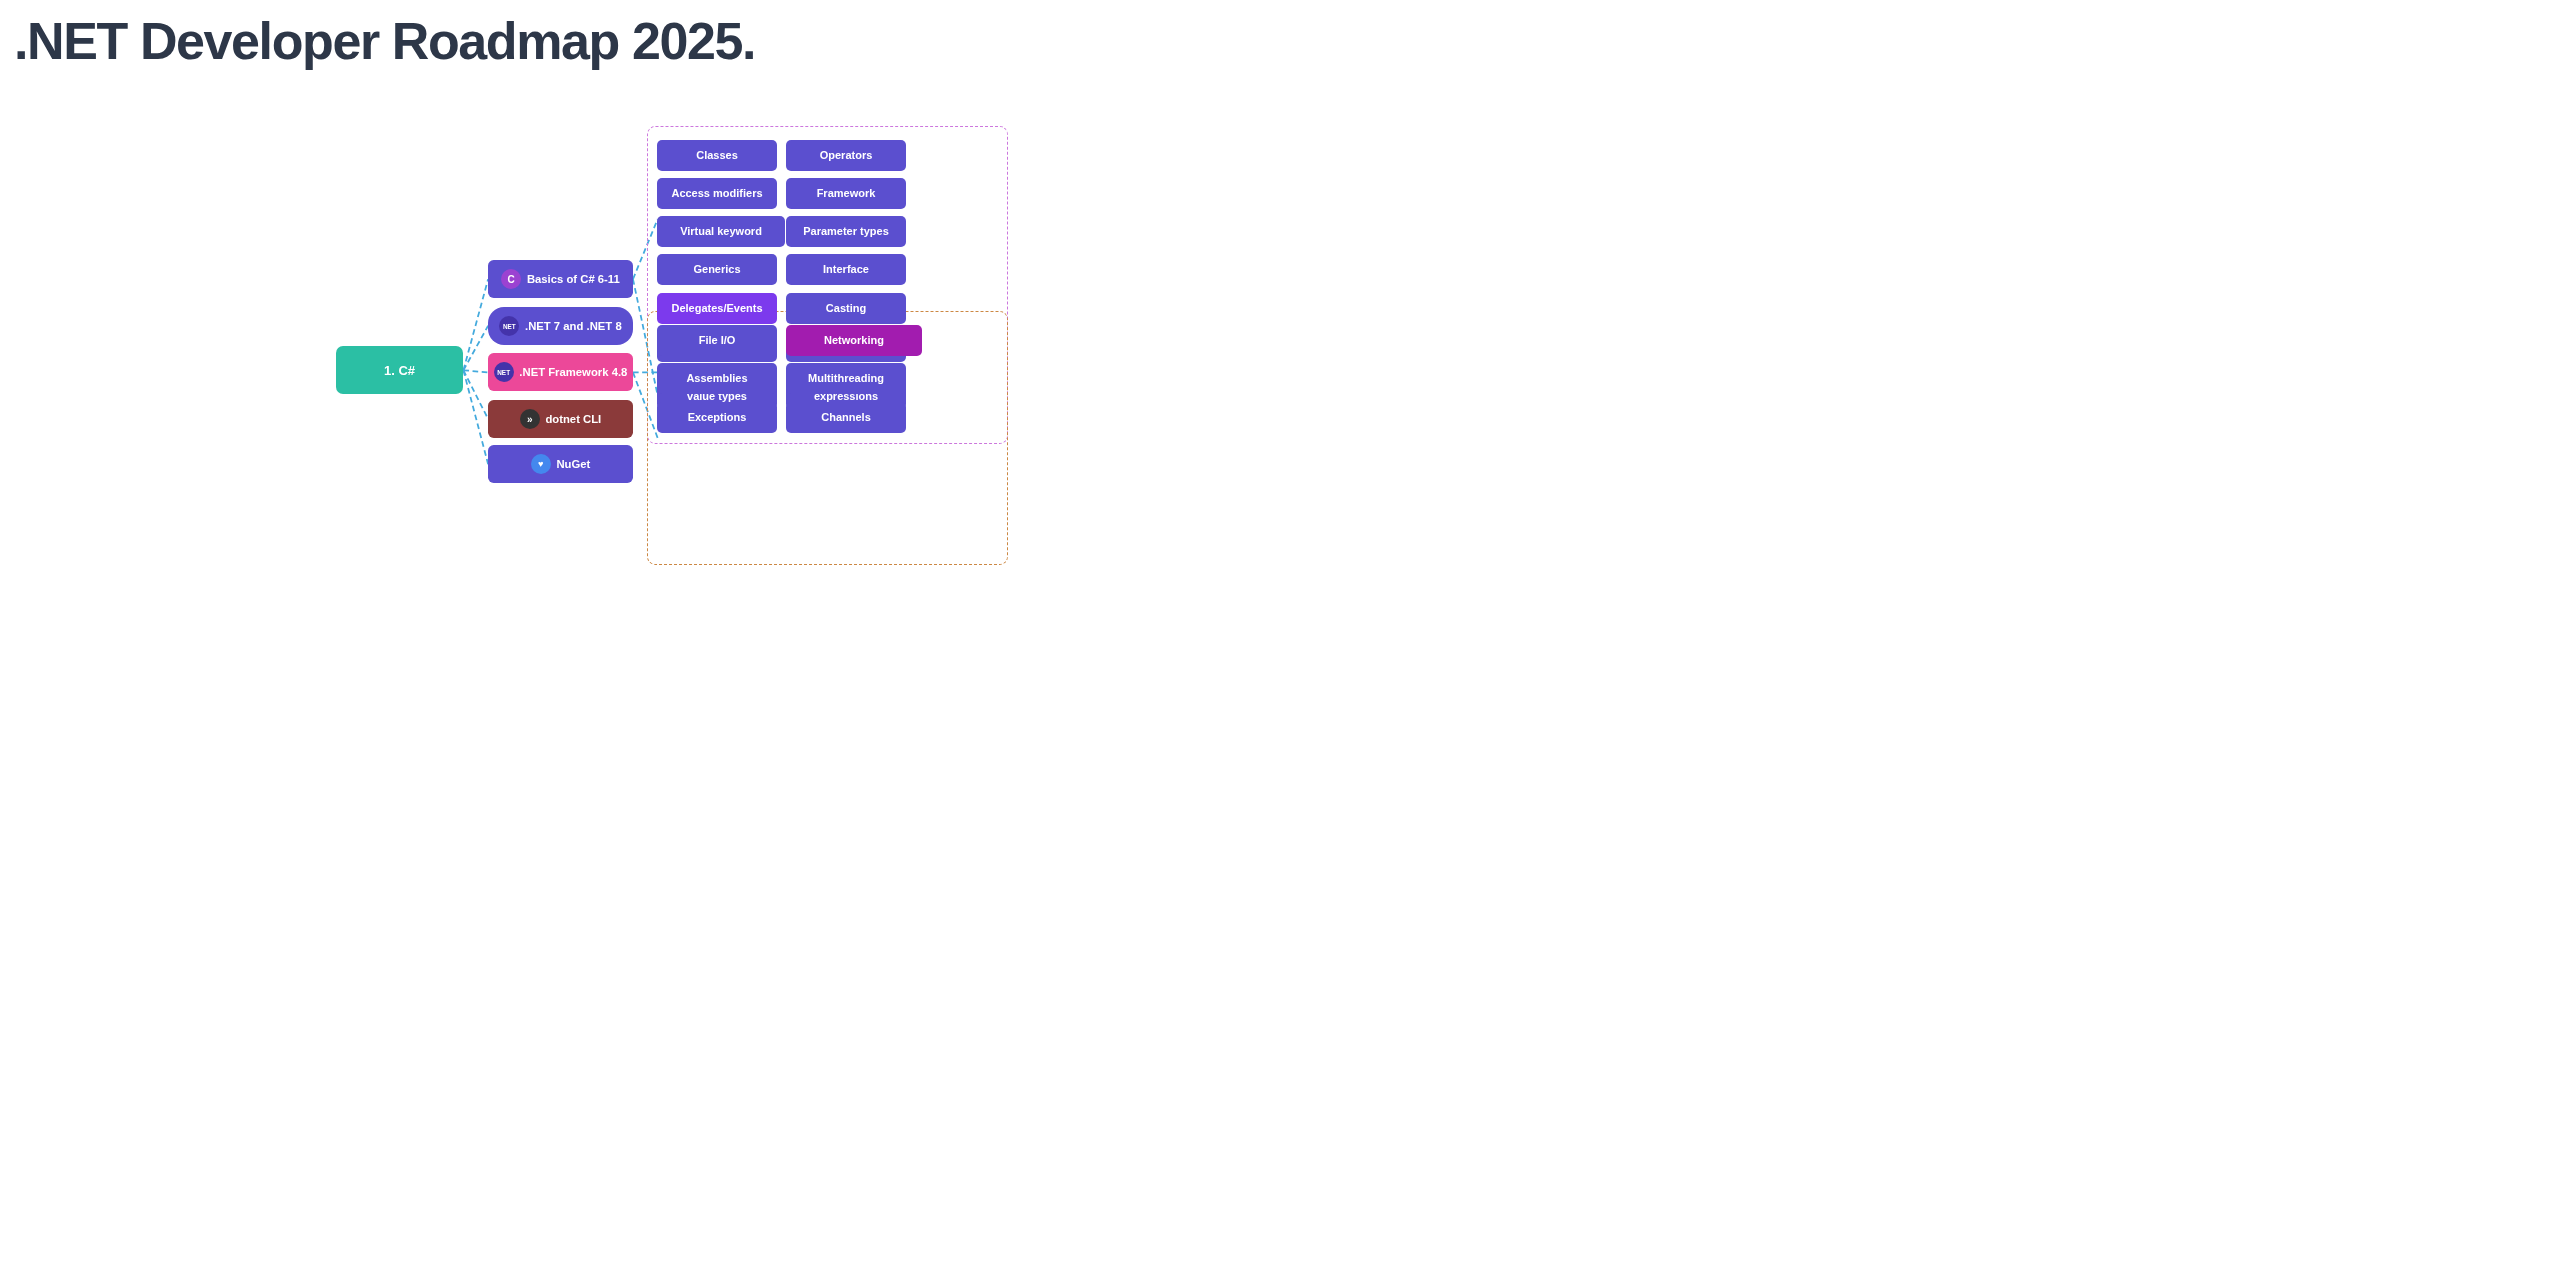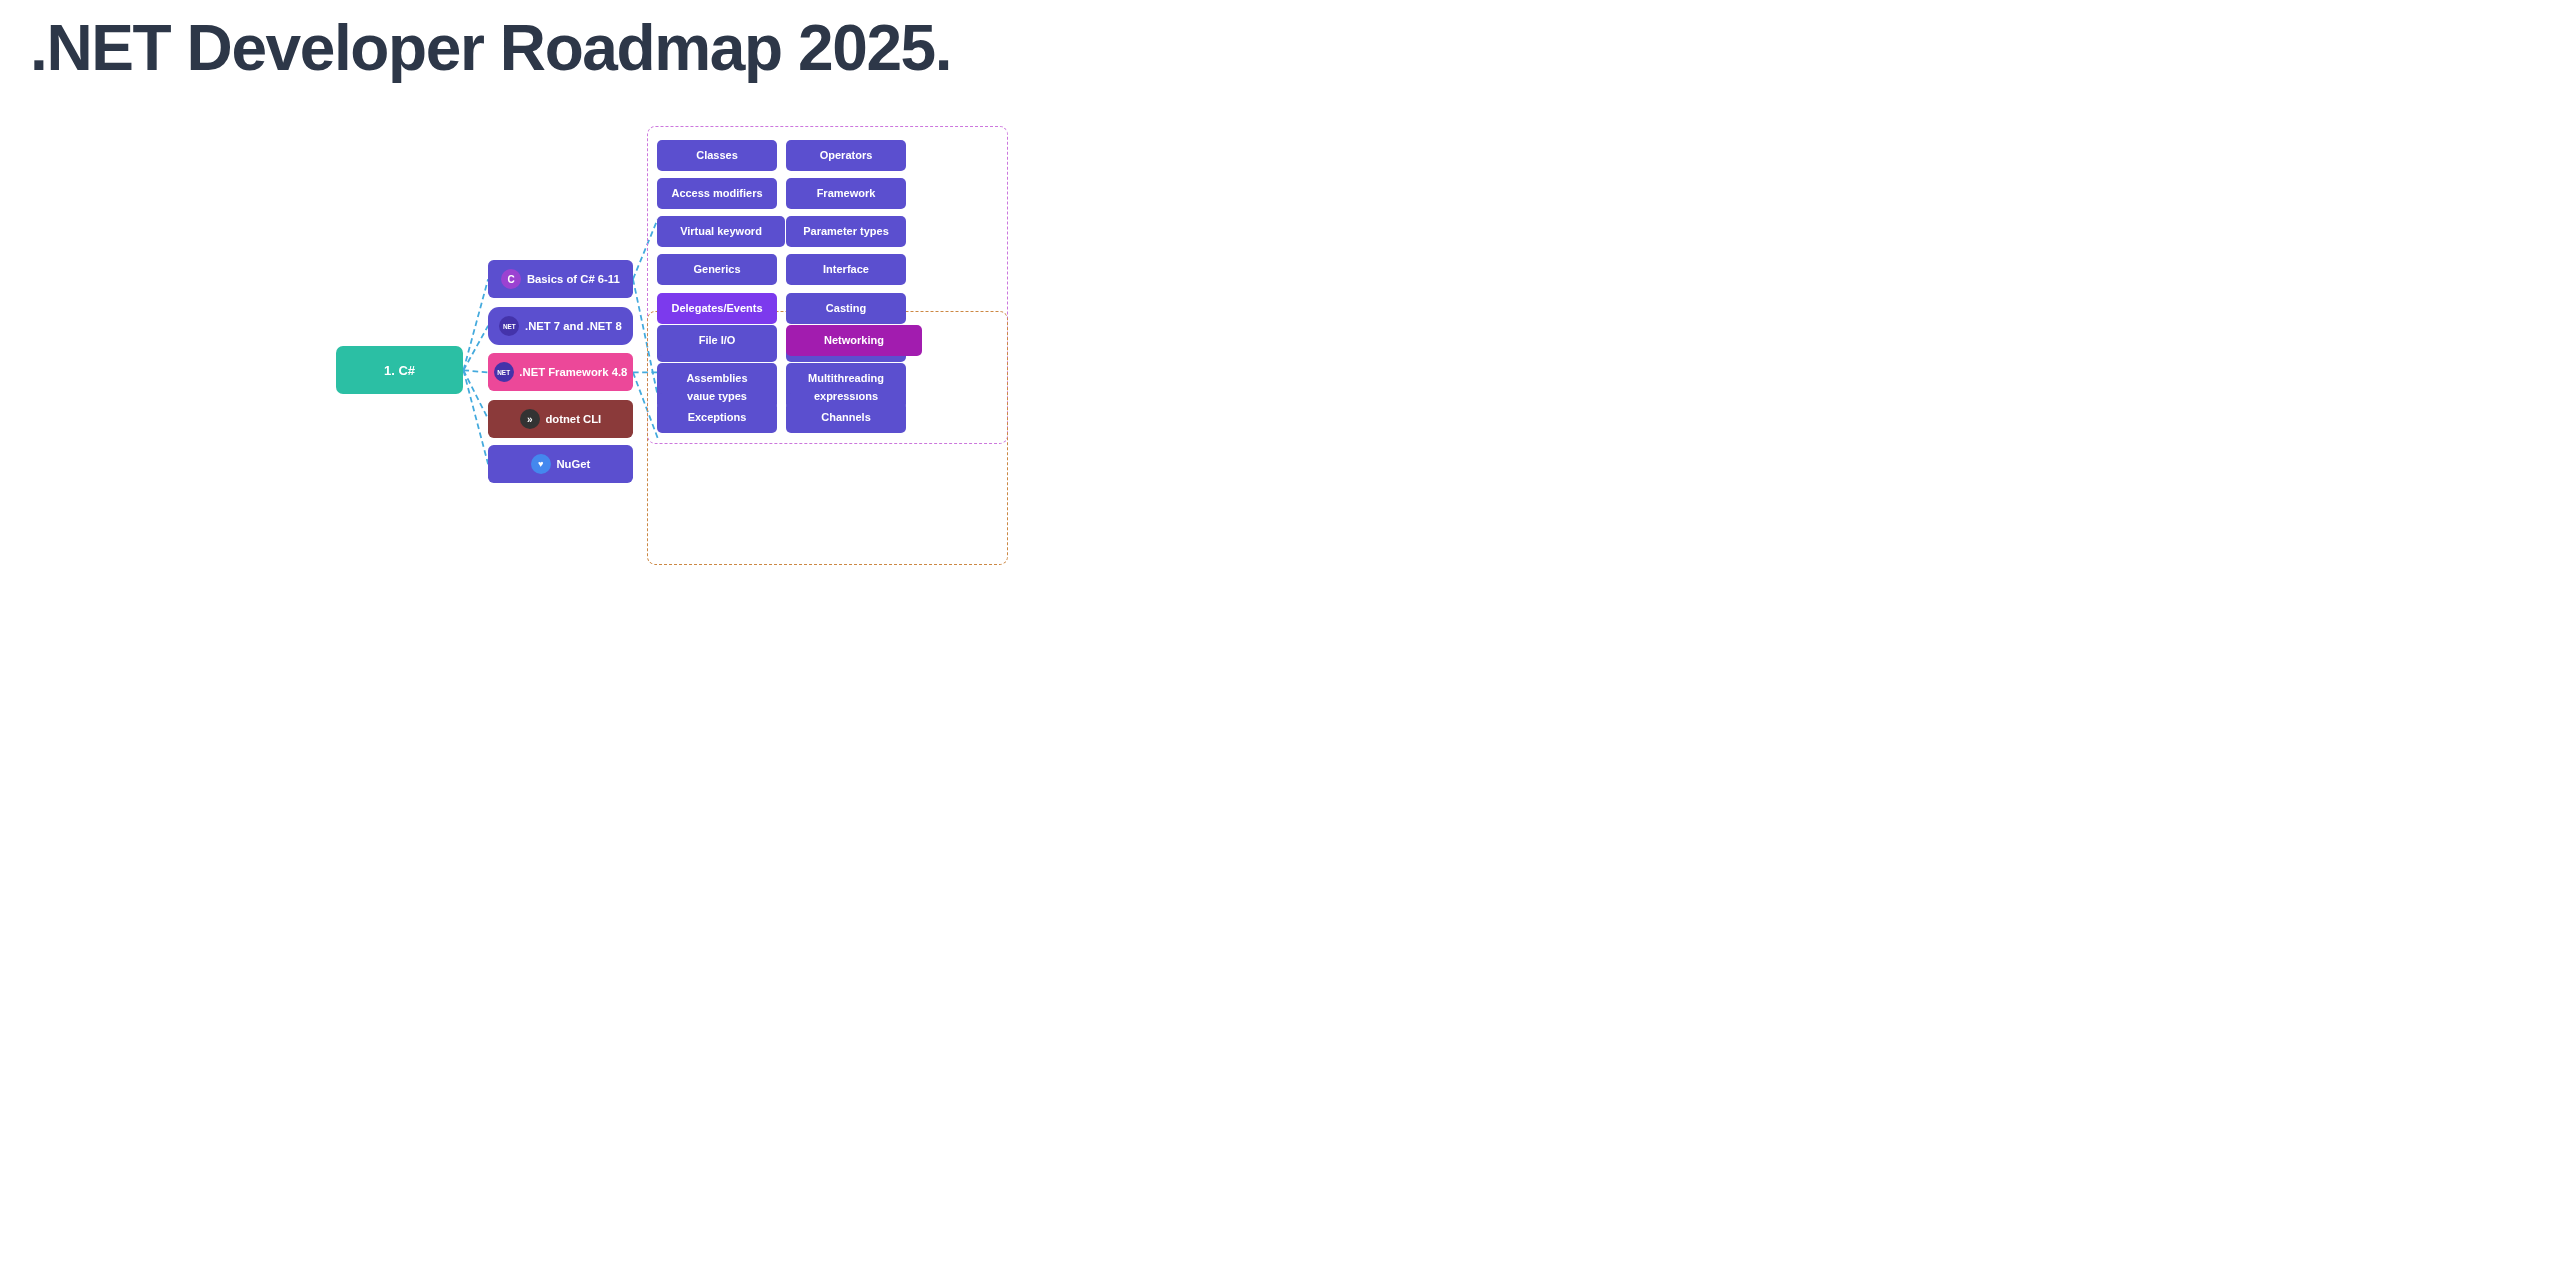--- a/index.html
+++ b/index.html
@@ -15,27 +15,26 @@
       position: relative;
       width: 100%;
       height: 100%;
       overflow: hidden;
     }
 
     .main-title {
       position: absolute;
       top: 12.7px;
       left: 14px;
-      font-size: 64px;
+      font-size: 52px;
       font-weight: 900;
       color: #2d3748;
       letter-spacing: -1.4px;
       line-height: 1.1;
       white-space: nowrap;
-      margin-left: 16px;
     }
 
     
     .node-csharp {
       position: absolute;
       left: 336px;
       top: 346px;
       width: 127px;
       height: 48px;
       background: #2bbfa4;
@@ -68,21 +67,21 @@
       gap: 5.7px;
     }
 
     .node-net78 {
       position: absolute;
       left: 488px;
       top: 307px;
       width: 145px;
       height: 38px;
       background: #5b4fcf;
-      border-radius: 11px;
+      border-radius: 16px;
       display: flex;
       align-items: center;
       justify-content: center;
       color: white;
       font-size: 11.3px;
       font-weight: 600;
       z-index: 10;
       gap: 5.7px;
     }
 

